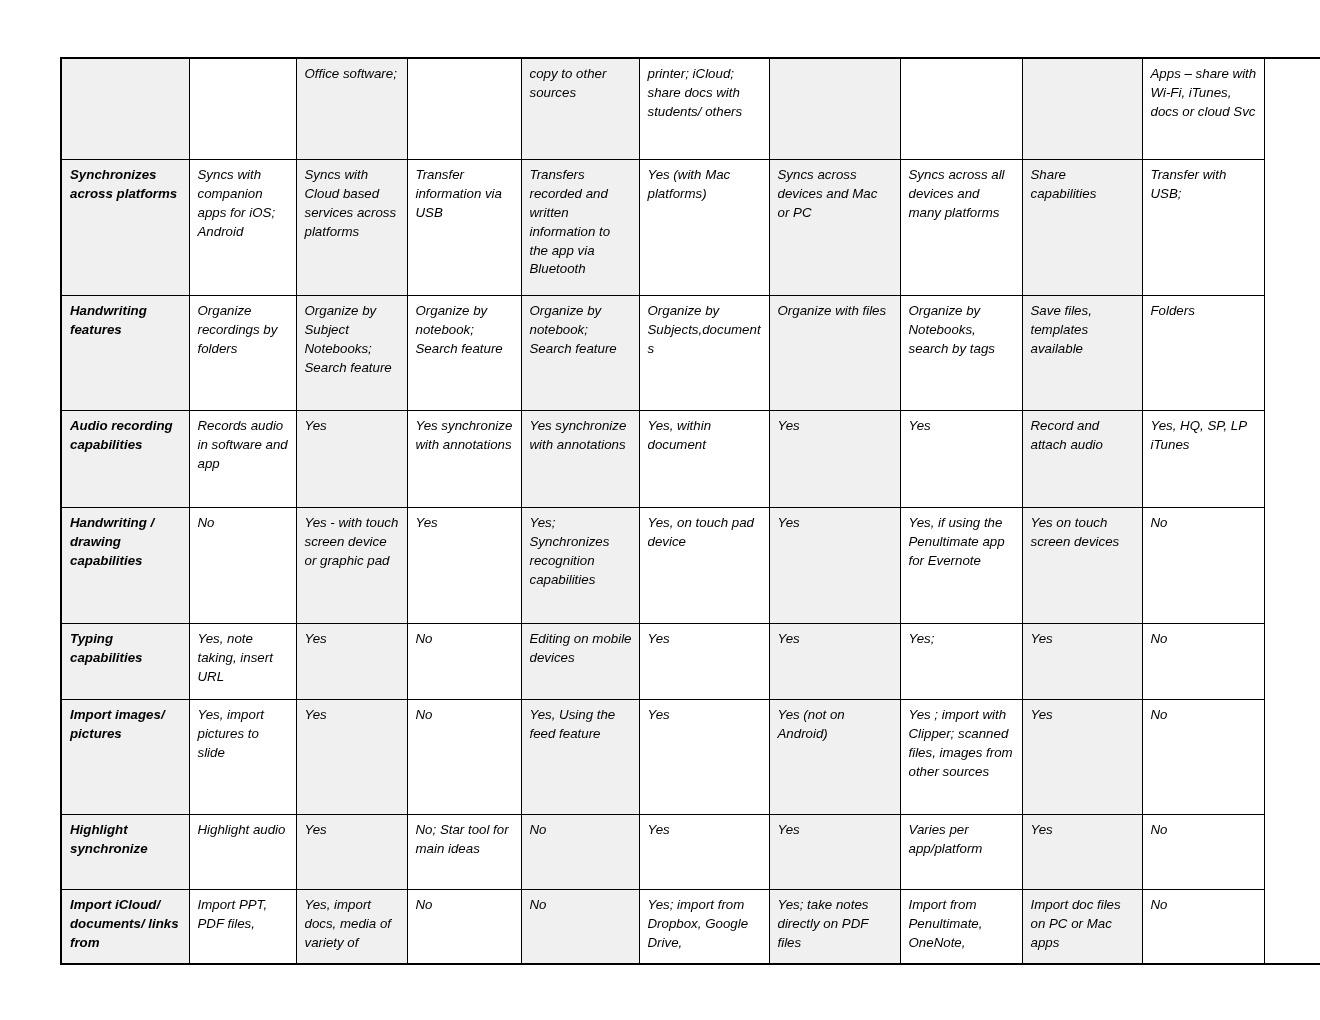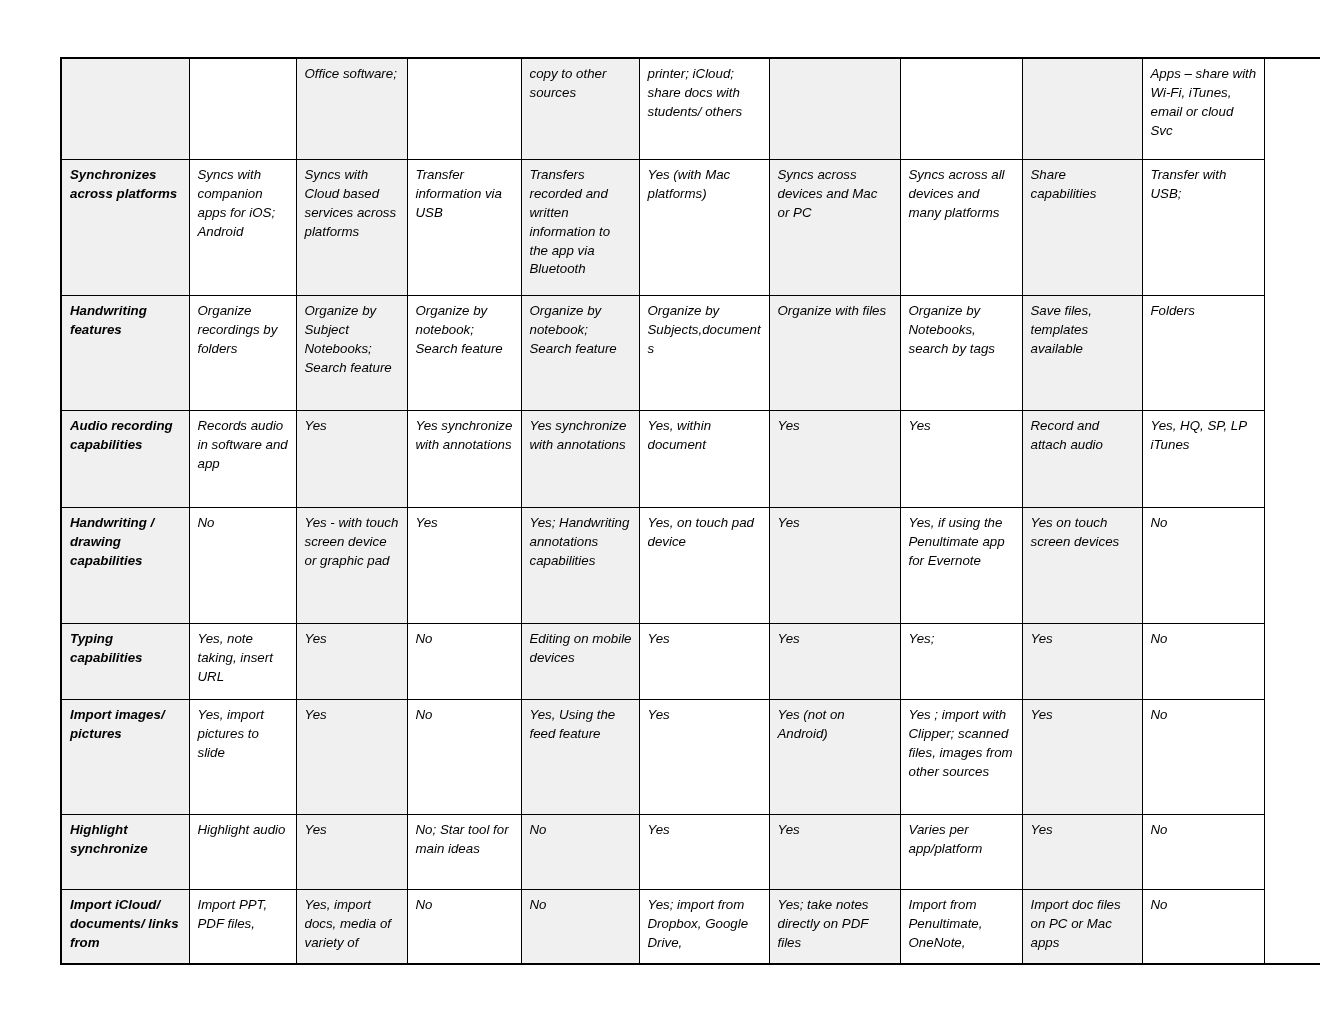--- a/index.html
+++ b/index.html
@@ -114,21 +114,21 @@
         <td class="shaded">
             <span class="cell-text"></span>
           </td>
         <td>
             <span class="cell-text"></span>
           </td>
         <td class="shaded">
             <span class="cell-text"></span>
           </td>
         <td>
-            <span class="cell-text">Apps – share with Wi-Fi, iTunes, email or cloud Svc</span>
+            <span class="cell-text">Apps – share with Wi-Fi, iTunes, docs or cloud Svc</span>
           </td>
       </tr>
 
       <tr class="r1">
         <td class="rowlabel">
             <span class="cell-text">Synchronizes across platforms</span>
           </td>
         <td>
             <span class="cell-text">Syncs with companion apps for iOS; Android</span>
           </td>
@@ -231,21 +231,21 @@
         <td>
             <span class="cell-text">No</span>
           </td>
         <td class="shaded">
             <span class="cell-text">Yes - with touch screen device or graphic pad</span>
           </td>
         <td>
             <span class="cell-text">Yes</span>
           </td>
         <td class="shaded">
-            <span class="cell-text">Yes; Handwriting annotations capabilities</span>
+            <span class="cell-text">Yes; Synchronizes recognition capabilities</span>
           </td>
         <td>
             <span class="cell-text">Yes, on touch pad device</span>
           </td>
         <td class="shaded">
             <span class="cell-text">Yes</span>
           </td>
         <td>
             <span class="cell-text">Yes, if using the Penultimate app for Evernote</span>
           </td>

